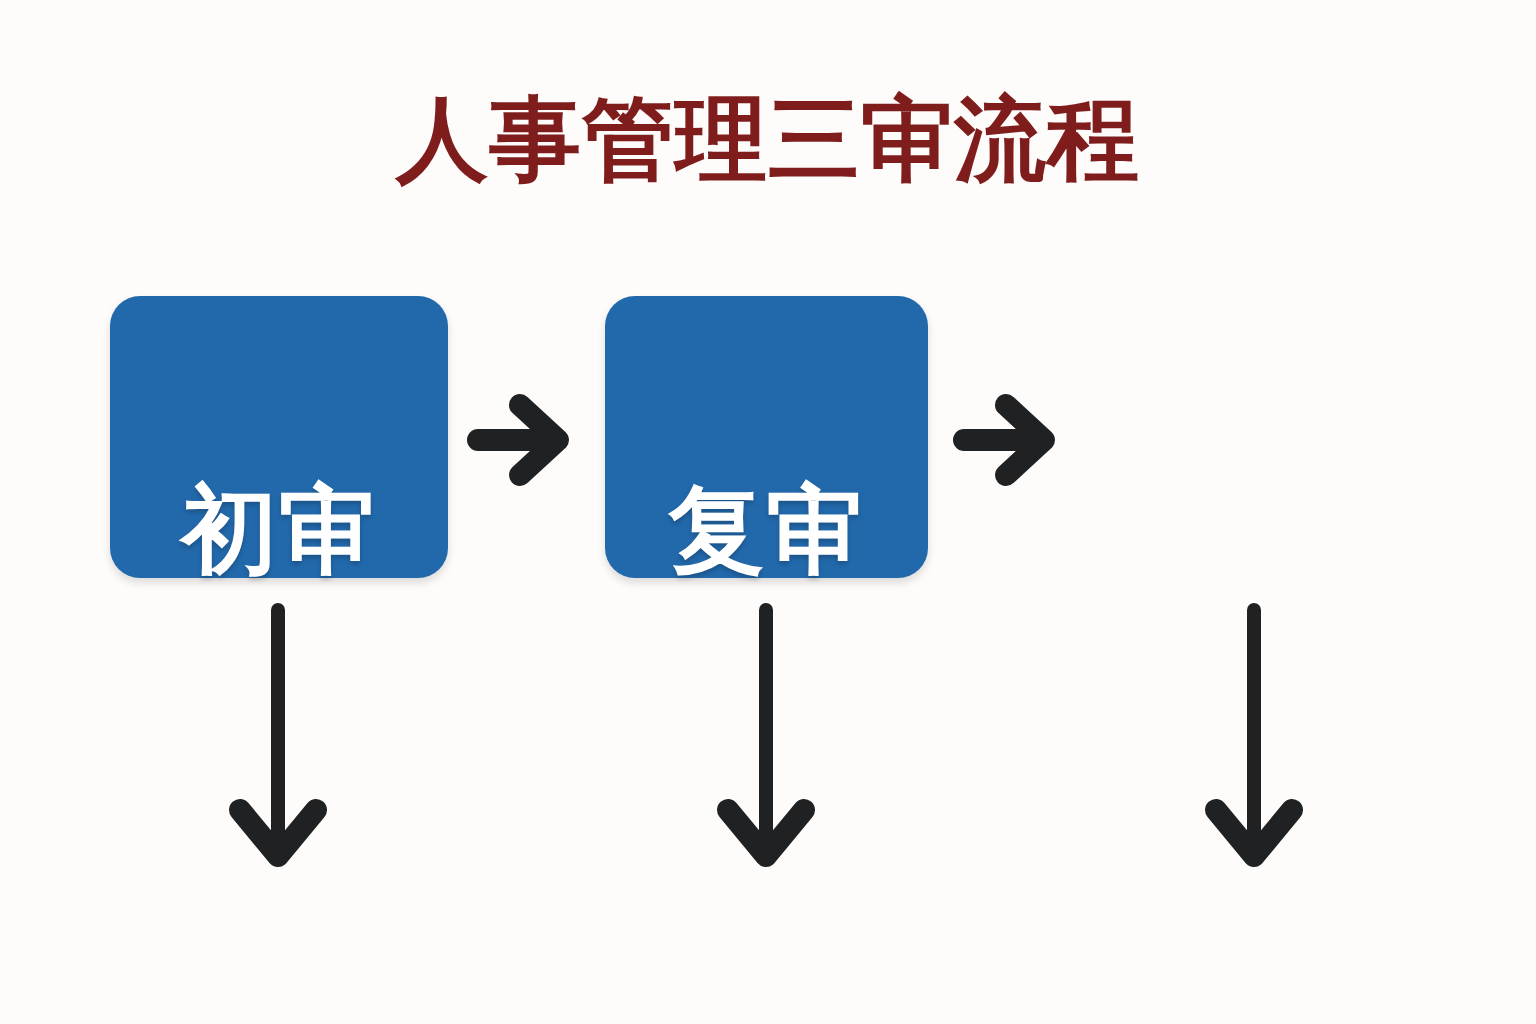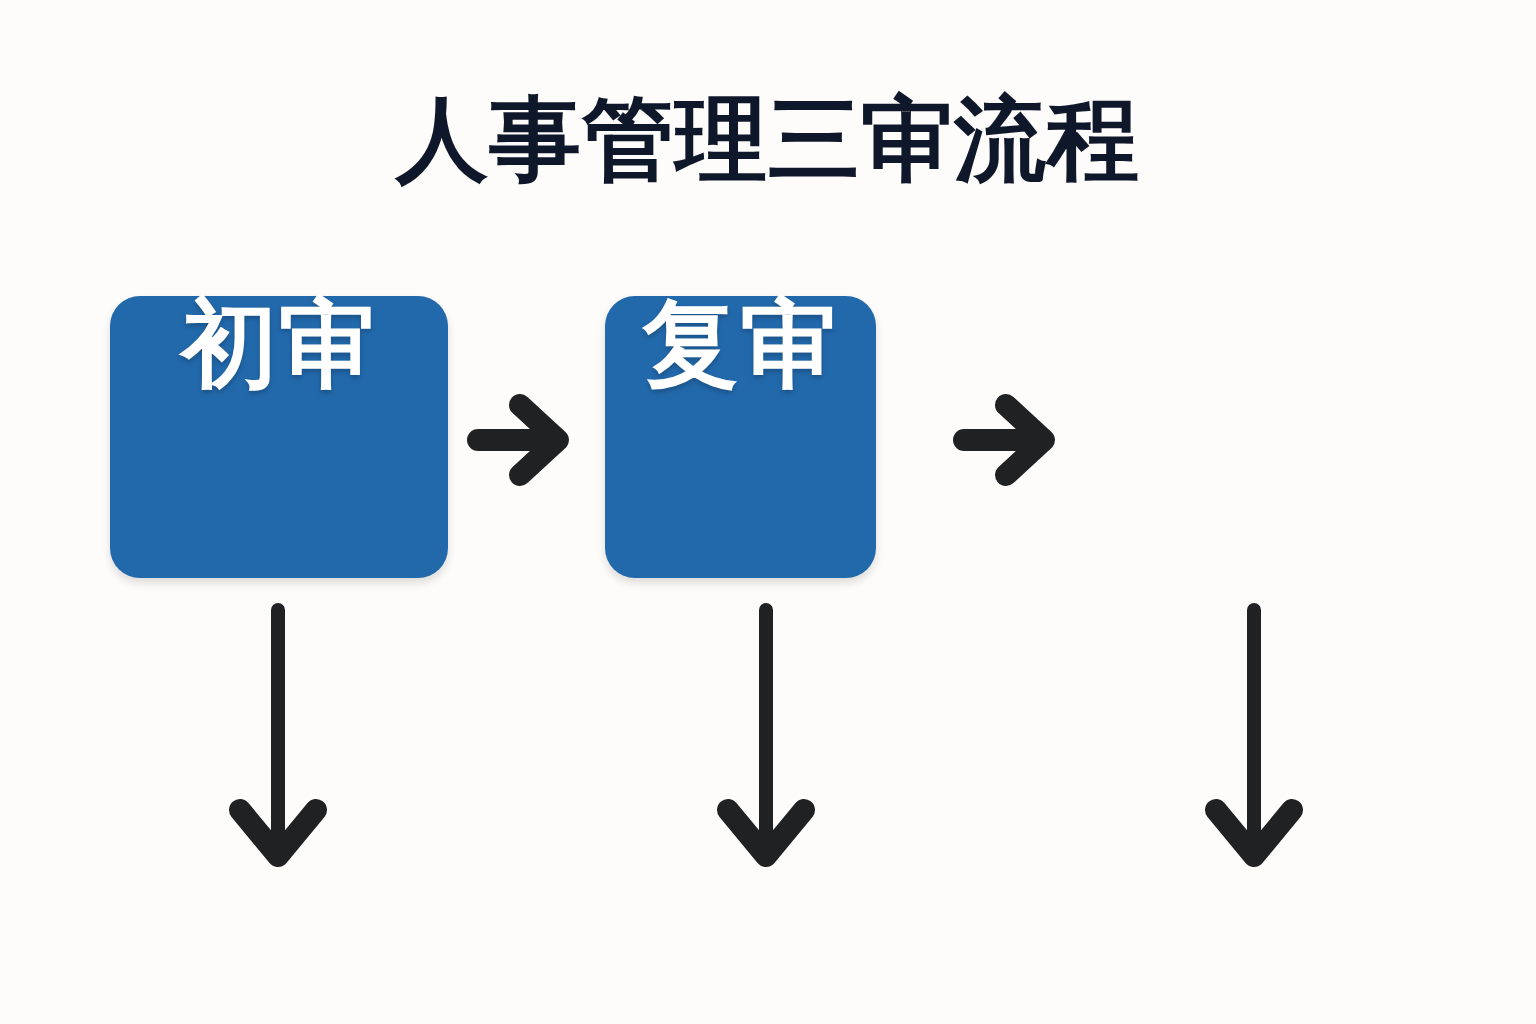--- a/index.html
+++ b/index.html
@@ -24,49 +24,49 @@
   
   .diagram-title {
     position: absolute;
     left: 0;
     top: 84px;
     width: 1536px;
     text-align: center;
     font-size: 92px;
     line-height: 110px;
     font-weight: 700;
-    color: #0f172a;
+    color: #7f1d1d;
     letter-spacing: 1px;
     white-space: nowrap;
   }
 
   
   .stage-box {
     position: absolute;
     top: 296px;
     height: 282px;
     border-radius: 30px;
     background: #2269ac;
     box-shadow: 0 5px 9px rgba(0,0,0,0.13);
     display: flex;
-    align-items: flex-start;
+    align-items: flex-end;
     justify-content: center;
   }
   .stage-box .stage-label {
     font-size: 96px;
     line-height: 1;
     font-weight: 700;
     color: #ffffff;
     letter-spacing: 2px;
     white-space: nowrap;
     text-shadow: 0 3px 5px rgba(0,0,0,0.22);
   }
 
   #box-0 { left: 110px;  width: 338px; }
-  #box-1 { left: 605px;  width: 271px; }
+  #box-1 { left: 605px;  width: 323px; }
   #box-2 { left: 1088px; width: 337px; }
 
   
   .h-arrow {
     position: absolute;
     top: 396px;
     width: 108px;
     height: 88px;
   }
   #h-arrow-0 { left: 466px; }

